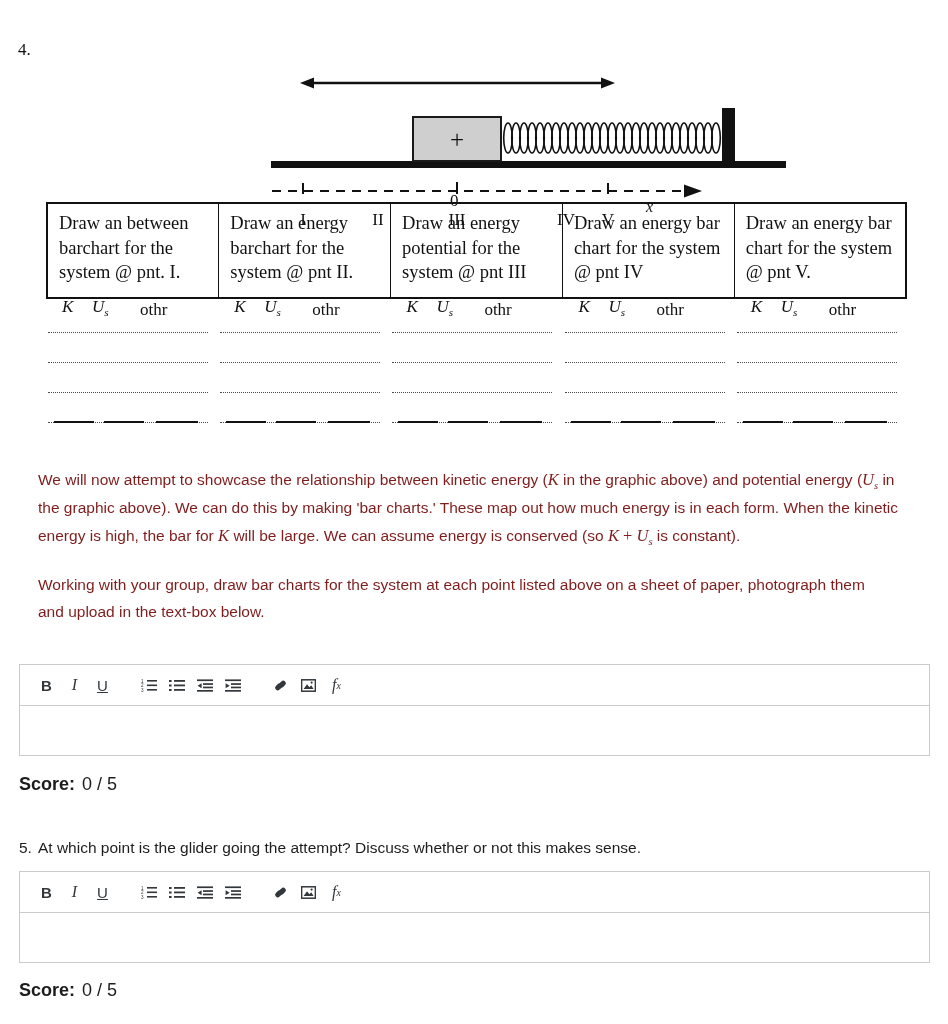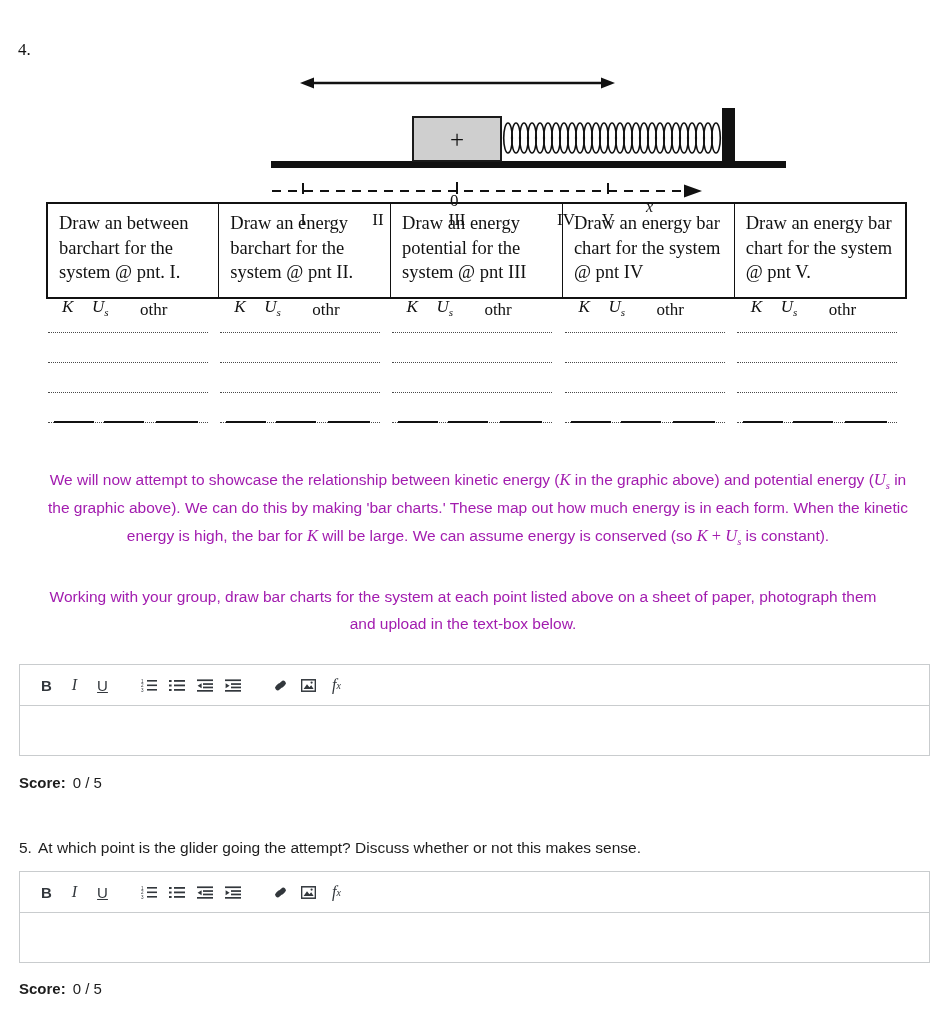--- a/index.html
+++ b/index.html
@@ -212,25 +212,24 @@
   }
 
   
   .para {
     position: absolute;
     left: 38px;
     width: 880px;
     font-family: "Liberation Sans", sans-serif;
     font-size: 15.5px;
     line-height: 1.72;
-    color: #a21caf;
-    text-align: center;
+    color: #7f1d1d;
   }
   #para-1 { top: 466px; }
-  #para-2 { top: 584px; width: 850px; }
+  #para-2 { top: 572px; width: 850px; }
   .mvar {
     font-family: "Liberation Serif", serif;
     font-style: italic;
     font-size: 16.5px;
   }
   .mvar sub {
     font-size: 10.5px;
     font-style: italic;
   }
   .mop {
@@ -282,21 +281,21 @@
   .edit-area {
     height: 49px;
     background: #fff;
   }
 
   
   .score {
     position: absolute;
     left: 19px;
     font-family: "Liberation Sans", sans-serif;
-    font-size: 15px;
+    font-size: 18px;
     color: #1d1d1d;
   }
   #score-4 { top: 774px; }
   #score-5 { top: 980px; }
   .score-label {
     font-weight: bold;
     margin-right: 7px;
   }
 
   

